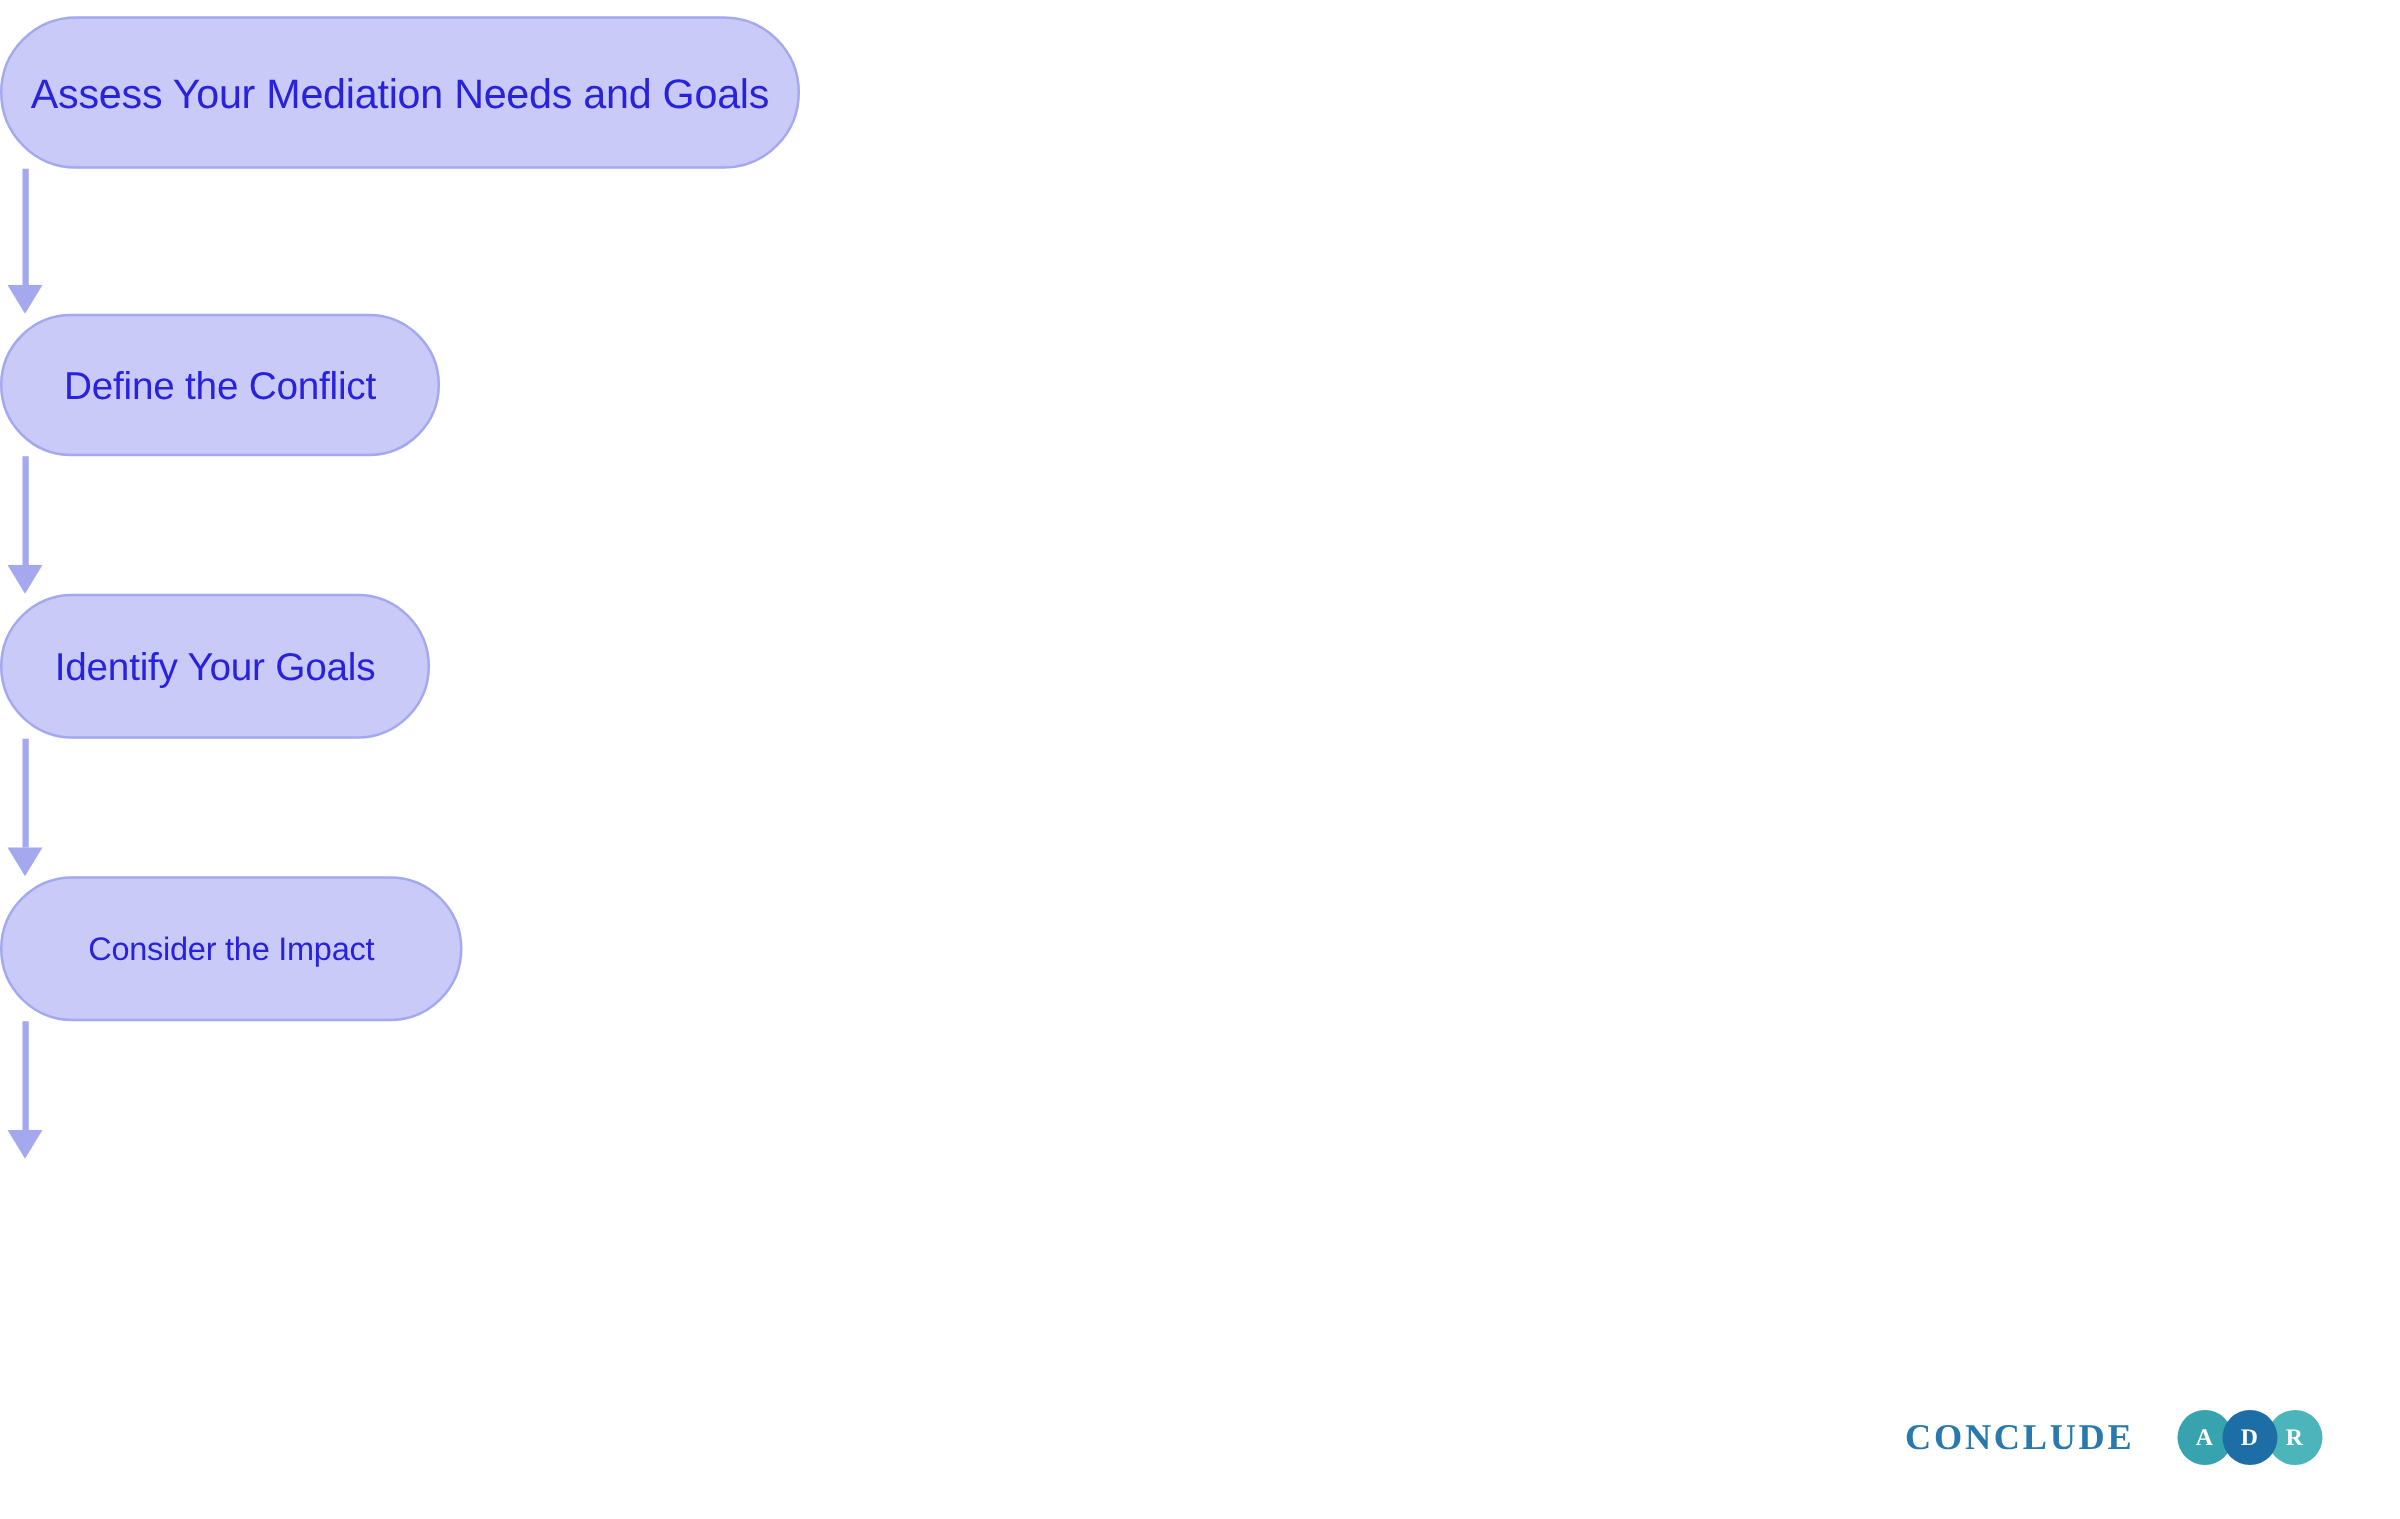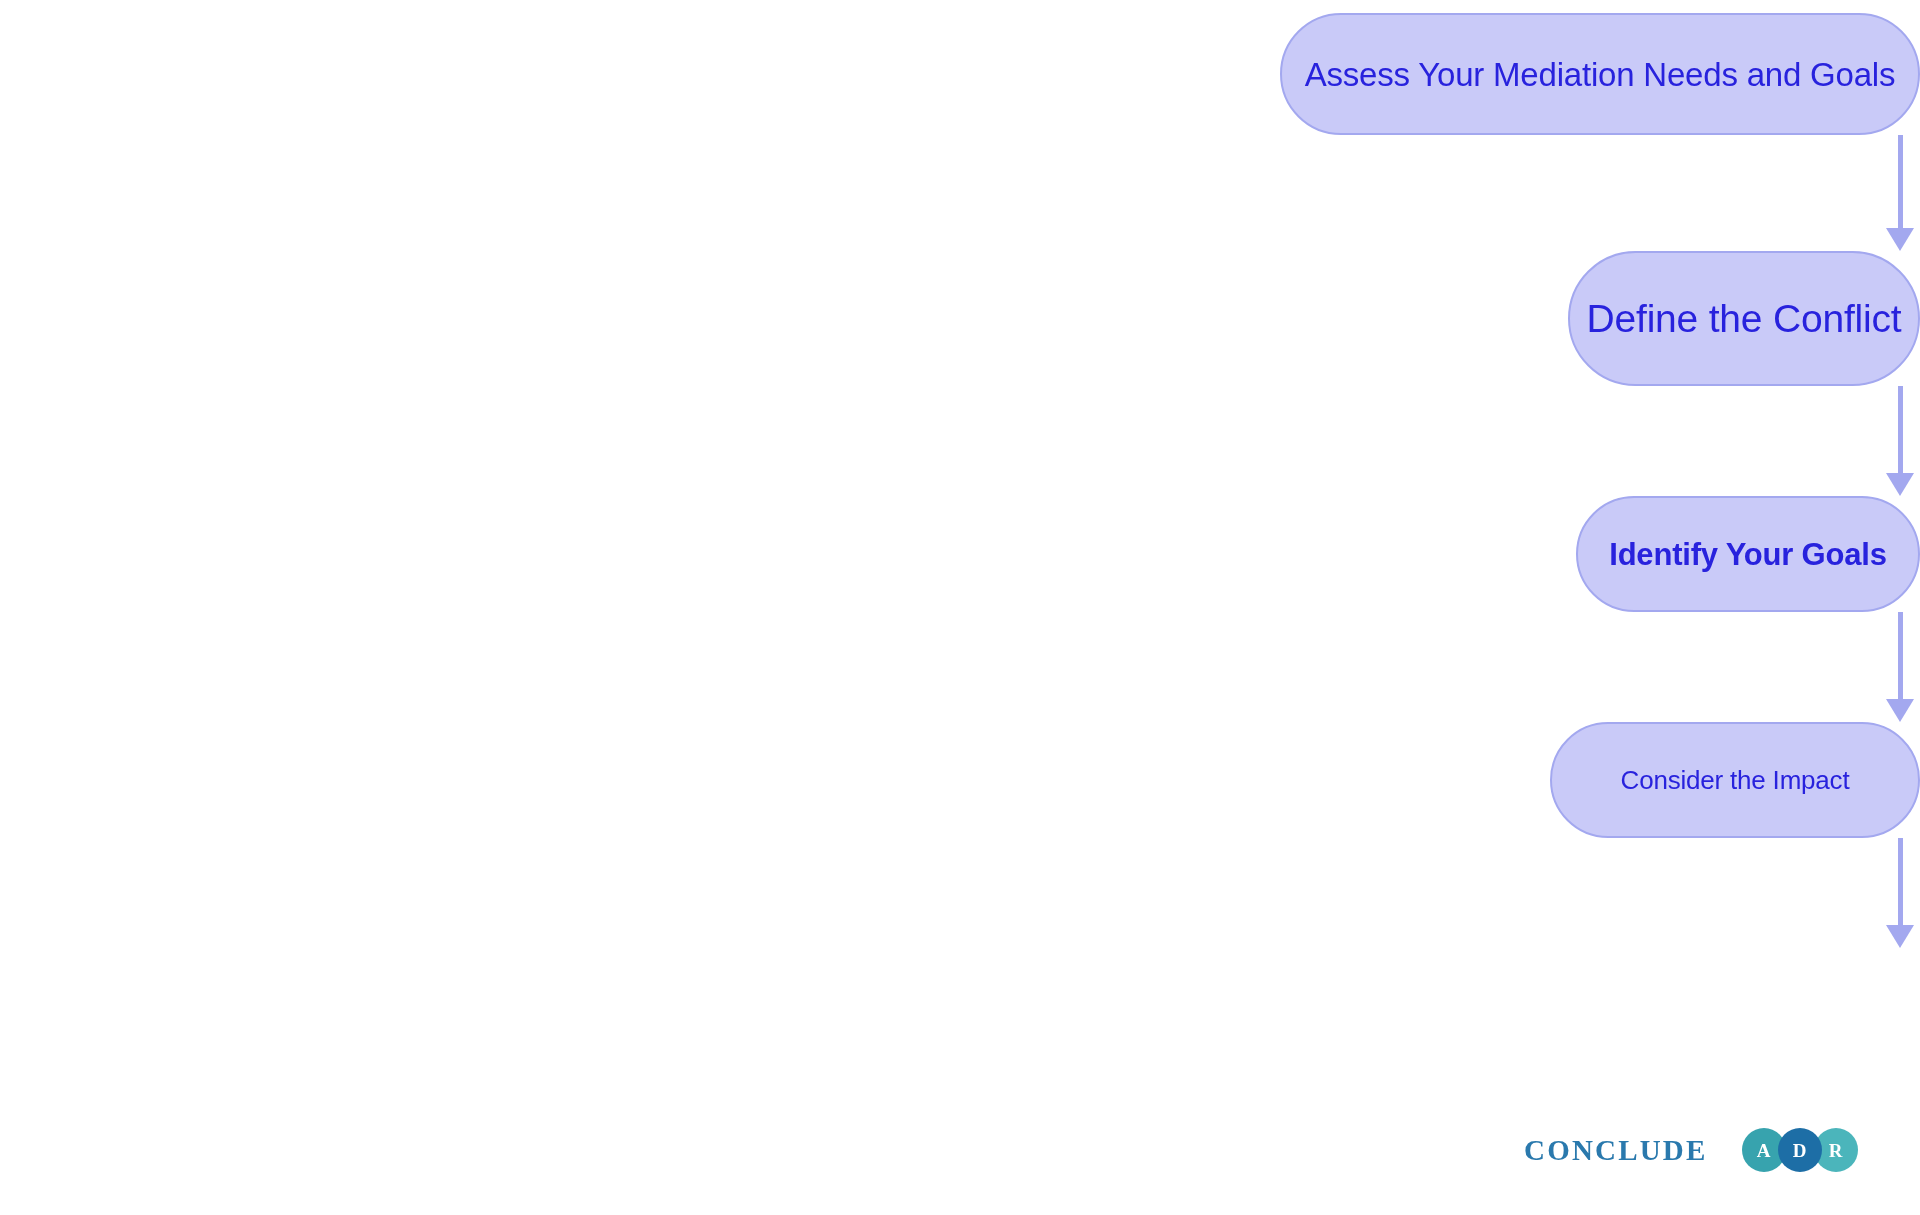--- a/index.html
+++ b/index.html
@@ -27,21 +27,21 @@
 
   
   .flow {
     position: absolute;
     left: 0;
     top: 0;
     width: 1920px;
     height: 1090px;
     display: flex;
     flex-direction: column;
-    align-items: flex-end;
+    align-items: flex-start;
   }
 
   
   .node {
     box-sizing: border-box;
     background: #c9caf8;
     border: 2px solid #a3a8ef;
     border-radius: 999px;
     display: flex;
     align-items: center;
@@ -54,22 +54,22 @@
     user-select: none;
   }
 
   .node-label {
     display: block;
     line-height: 1;
   }
 
   
   .node--n0 { width: 640px; height: 122px; font-size: 33px; margin-top: 13px; }
-  .node--n1 { width: 352px; height: 135px; font-size: 39px; }
-  .node--n2 { width: 344px; height: 116px; font-size: 31px; font-weight: bold; }
+  .node--n1 { width: 352px; height: 114px; font-size: 31px; }
+  .node--n2 { width: 344px; height: 116px; font-size: 31px; }
   .node--n3 { width: 370px; height: 116px; font-size: 26px; }
   .node--n4 { width: 480px; height: 120px; font-size: 32px; }
 
   
   .connector {
     width: 40px;
     display: flex;
     flex-direction: column;
     align-items: center;
     justify-content: flex-start;

